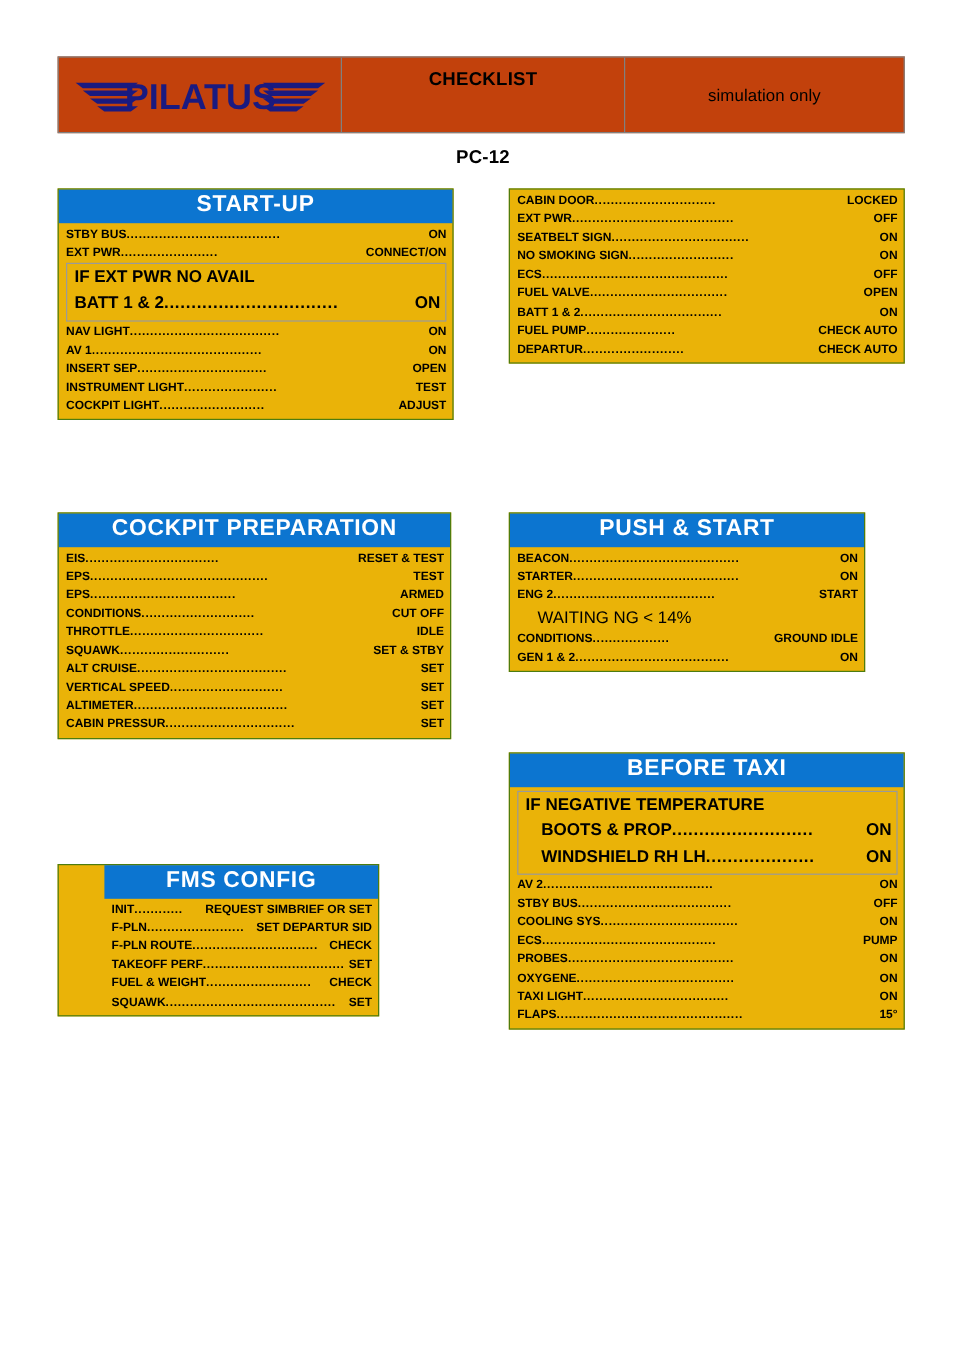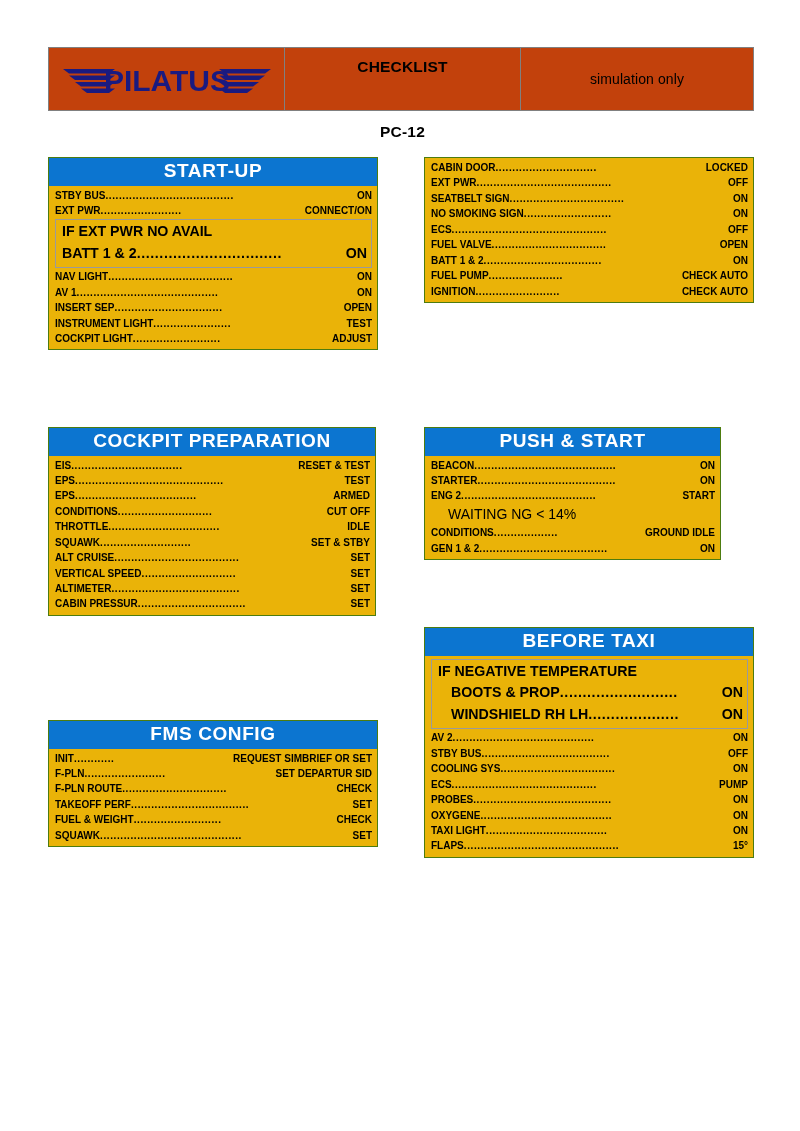--- a/index.html
+++ b/index.html
@@ -130,21 +130,21 @@
     font-size: 14px;
     font-weight: normal;
     line-height: 1.545;
     white-space: nowrap;
     padding-left: 17px;
   }
 
   
   #box-startup            { left: 48px;  top: 157px; width: 330px; }
   #box-cockpit-prep       { left: 48px;  top: 427px; width: 328px; }
-  #box-fms-config         { left: 48px;  top: 720px; width: 330px; }
+  #box-fms-config         { left: 48px;  top: 720px; width: 268px; padding-left: 38px; }
   #box-before-push-start  { left: 424px; top: 157px; width: 330px; }
   #box-push-start         { left: 424px; top: 427px; width: 297px; }
   #box-before-taxi        { left: 424px; top: 627px; width: 330px; }
 </style>
 </head>
 <body>
 
 <div class="title-bar">
   <div class="title-cell logo-cell">
     <div class="pilatus-logo">
@@ -348,21 +348,21 @@
         <span class="label">BATT 1 &amp; 2</span>
         <span class="dots">...................................</span>
         <span class="value">ON</span>
       </div>
       <div class="row">
         <span class="label">FUEL PUMP</span>
         <span class="dots">......................</span>
         <span class="value">CHECK AUTO</span>
       </div>
       <div class="row">
-        <span class="label">IGNITION</span>
+        <span class="label">DEPARTUR</span>
         <span class="dots">.........................</span>
         <span class="value">CHECK AUTO</span>
       </div>
     </div>
   </div>
 <div class="box" id="box-push-start">
     <div class="box-header">PUSH &amp; START</div>
     <div class="box-body">
       <div class="row">
         <span class="label">BEACON</span>

